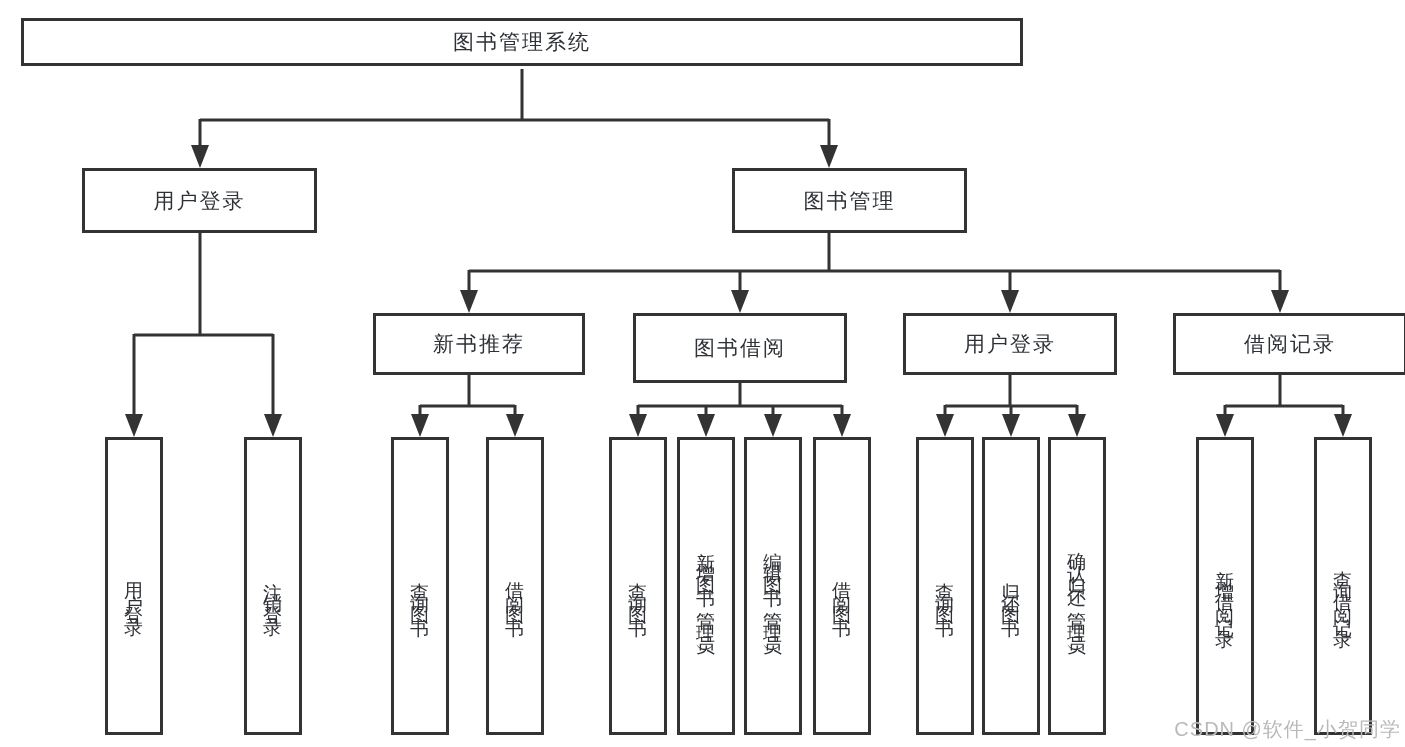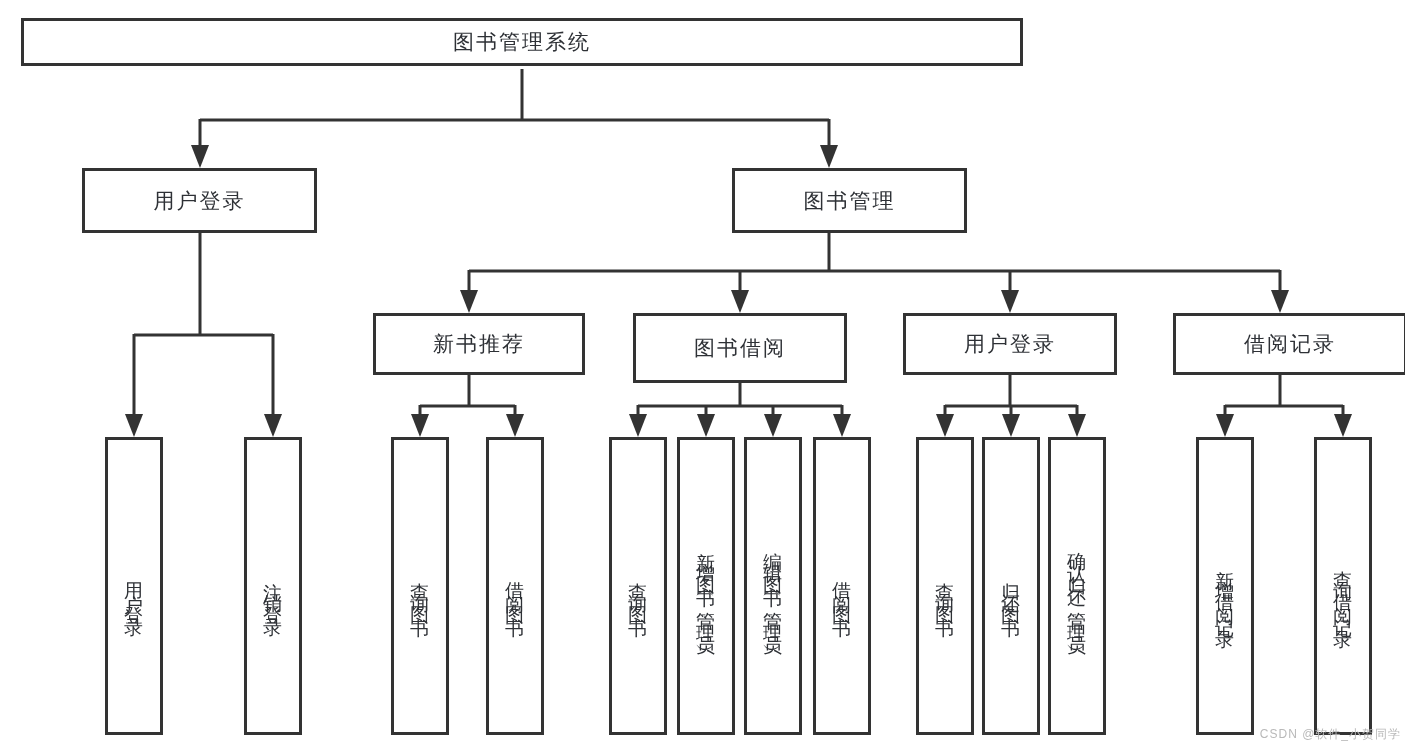--- a/index.html
+++ b/index.html
@@ -38,21 +38,21 @@
   .leaf{top:437px;width:58px;height:298px;}
   .l1{left:105px;} .l2{left:244px;}
   .l3{left:391px;} .l4{left:486px;}
   .l5{left:609px;} .l6{left:677px;} .l7{left:744px;} .l8{left:813px;}
   .l9{left:916px;} .l10{left:982px;} .l11{left:1048px;}
   .l12{left:1196px;} .l13{left:1314px;}
   .watermark{
     position:absolute;
     right:4px;bottom:4px;
     z-index:5;
-    font-size:12px;
+    font-size:20px;
     letter-spacing:1px;
     color:#b9b9b9;
     white-space:nowrap;
   }
 </style>
 </head>
 <body>
 
 <div class="canvas">
 

